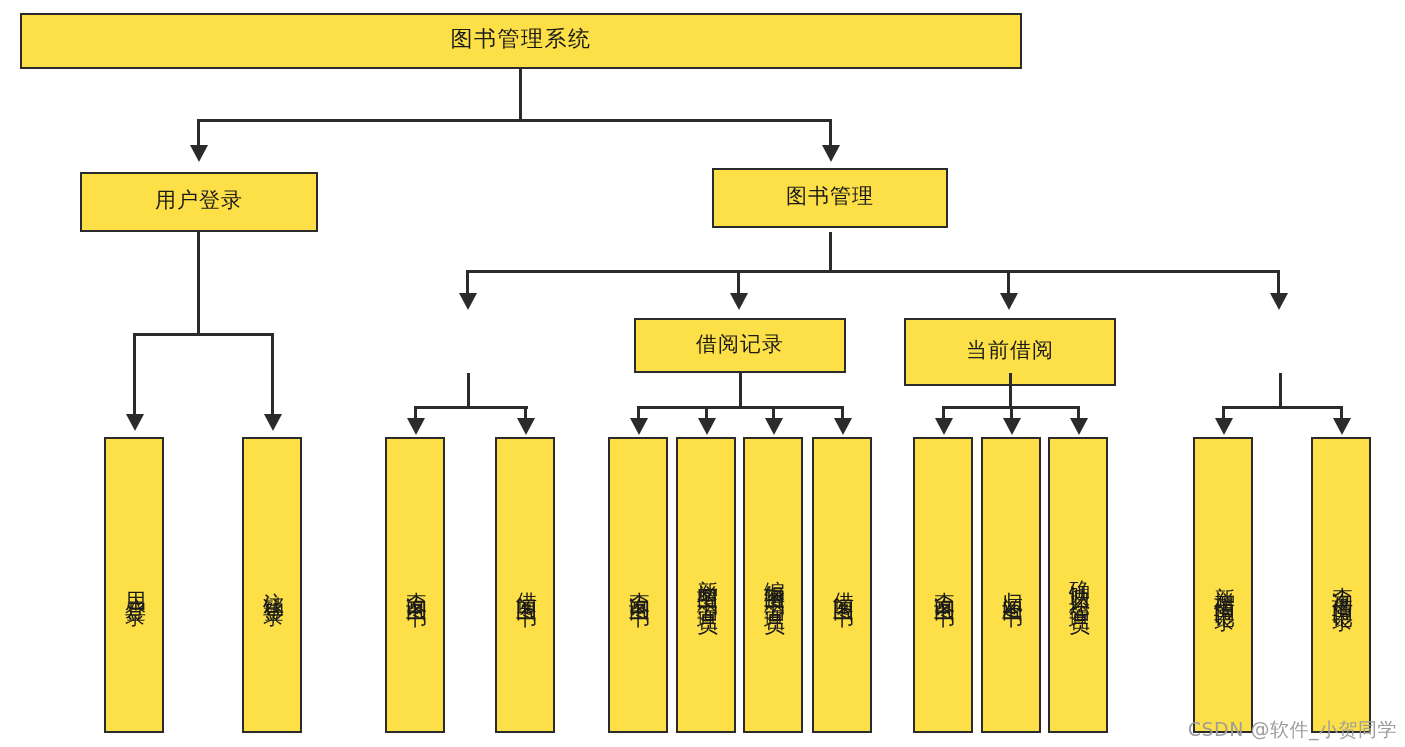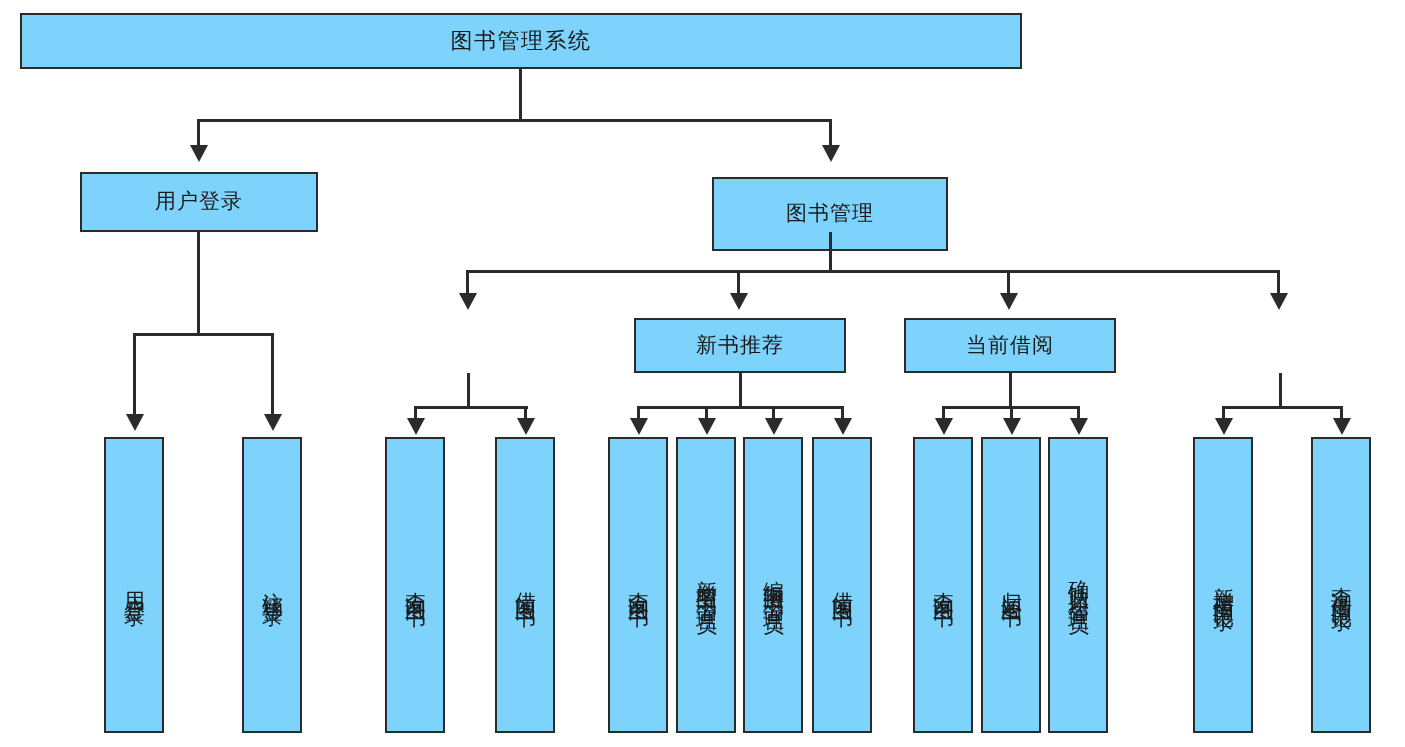--- a/index.html
+++ b/index.html
@@ -11,26 +11,27 @@
     position:relative;
     width:1405px;
     height:747px;
     background:#ffffff;
     overflow:hidden;
   }
   
   .node{
     position:absolute;
     box-sizing:border-box;
-    background:#7dd3fc;
+    background:#fde047;
     border:2px solid #2b2b2b;
     display:flex;
     align-items:center;
     justify-content:center;
     color:#1a1a1a;
+    font-family:Liberation Mono, monospace;
   }
   .node .lbl{
     display:block;
     text-align:center;
     line-height:1.02;
     white-space:pre;
   }
   
   .node.h .lbl{
     font-size:21px;
@@ -91,21 +92,21 @@
   <div class="ln v" style="left:197px;top:119px;width:3px;height:28px;"></div>
   <div class="arrow" style="left:190px;top:145px;"></div>
 
   <div class="ln v" style="left:829px;top:119px;width:3px;height:28px;"></div>
   <div class="arrow" style="left:822px;top:145px;"></div>
 
   <div class="node h" style="left:80px;top:172px;width:238px;height:60px;">
     <span class="lbl">用户登录</span>
   </div>
 
-  <div class="node h" style="left:712px;top:177px;width:236px;height:74px;justify-content:center;">
+  <div class="node h" style="left:712px;top:168px;width:236px;height:60px;justify-content:center;">
     <span class="lbl">图书管理</span>
   </div>
 
   <div class="ln v" style="left:197px;top:232px;width:3px;height:103px;"></div>
   <div class="ln h" style="left:133px;top:333px;width:141px;height:3px;"></div>
   <div class="ln v" style="left:133px;top:333px;width:3px;height:83px;"></div>
   <div class="arrow" style="left:126px;top:414px;"></div>
   <div class="ln v" style="left:271px;top:333px;width:3px;height:83px;"></div>
   <div class="arrow" style="left:264px;top:414px;"></div>
 
@@ -114,23 +115,23 @@
   <div class="ln v" style="left:466px;top:270px;width:3px;height:25px;"></div>
   <div class="arrow" style="left:459px;top:293px;"></div>
   <div class="ln v" style="left:737px;top:270px;width:3px;height:25px;"></div>
   <div class="arrow" style="left:730px;top:293px;"></div>
   <div class="ln v" style="left:1007px;top:270px;width:3px;height:25px;"></div>
   <div class="arrow" style="left:1000px;top:293px;"></div>
   <div class="ln v" style="left:1277px;top:270px;width:3px;height:25px;"></div>
   <div class="arrow" style="left:1270px;top:293px;"></div>
 
   <div class="node h" style="left:634px;top:318px;width:212px;height:55px;">
-    <span class="lbl">新书推荐</span>
-  </div>
-  <div class="node h" style="left:904px;top:318px;width:212px;height:55px;">
+    <span class="lbl">借阅记录</span>
+  </div>
+  <div class="node h" style="left:904px;top:318px;width:212px;height:68px;">
     <span class="lbl">当前借阅</span>
   </div>
 
   <div class="ln v" style="left:467px;top:373px;width:3px;height:35px;"></div>
   <div class="ln h" style="left:414px;top:406px;width:114px;height:3px;"></div>
   <div class="ln v" style="left:414px;top:406px;width:3px;height:14px;"></div>
   <div class="arrow" style="left:407px;top:418px;"></div>
   <div class="ln v" style="left:524px;top:406px;width:3px;height:14px;"></div>
   <div class="arrow" style="left:517px;top:418px;"></div>
 
@@ -198,14 +199,15 @@
     <span class="lbl">确认归还（管理员）</span>
   </div>
 
   <div class="node v" style="left:1193px;top:437px;width:60px;height:296px;">
     <span class="lbl">新增借阅记录</span>
   </div>
   <div class="node v" style="left:1311px;top:437px;width:60px;height:296px;">
     <span class="lbl">查询借阅记录</span>
   </div>
 
+  <div id="watermark">CSDN @软件_小贺同学</div>
 
 </div>
 
 </body></html>

